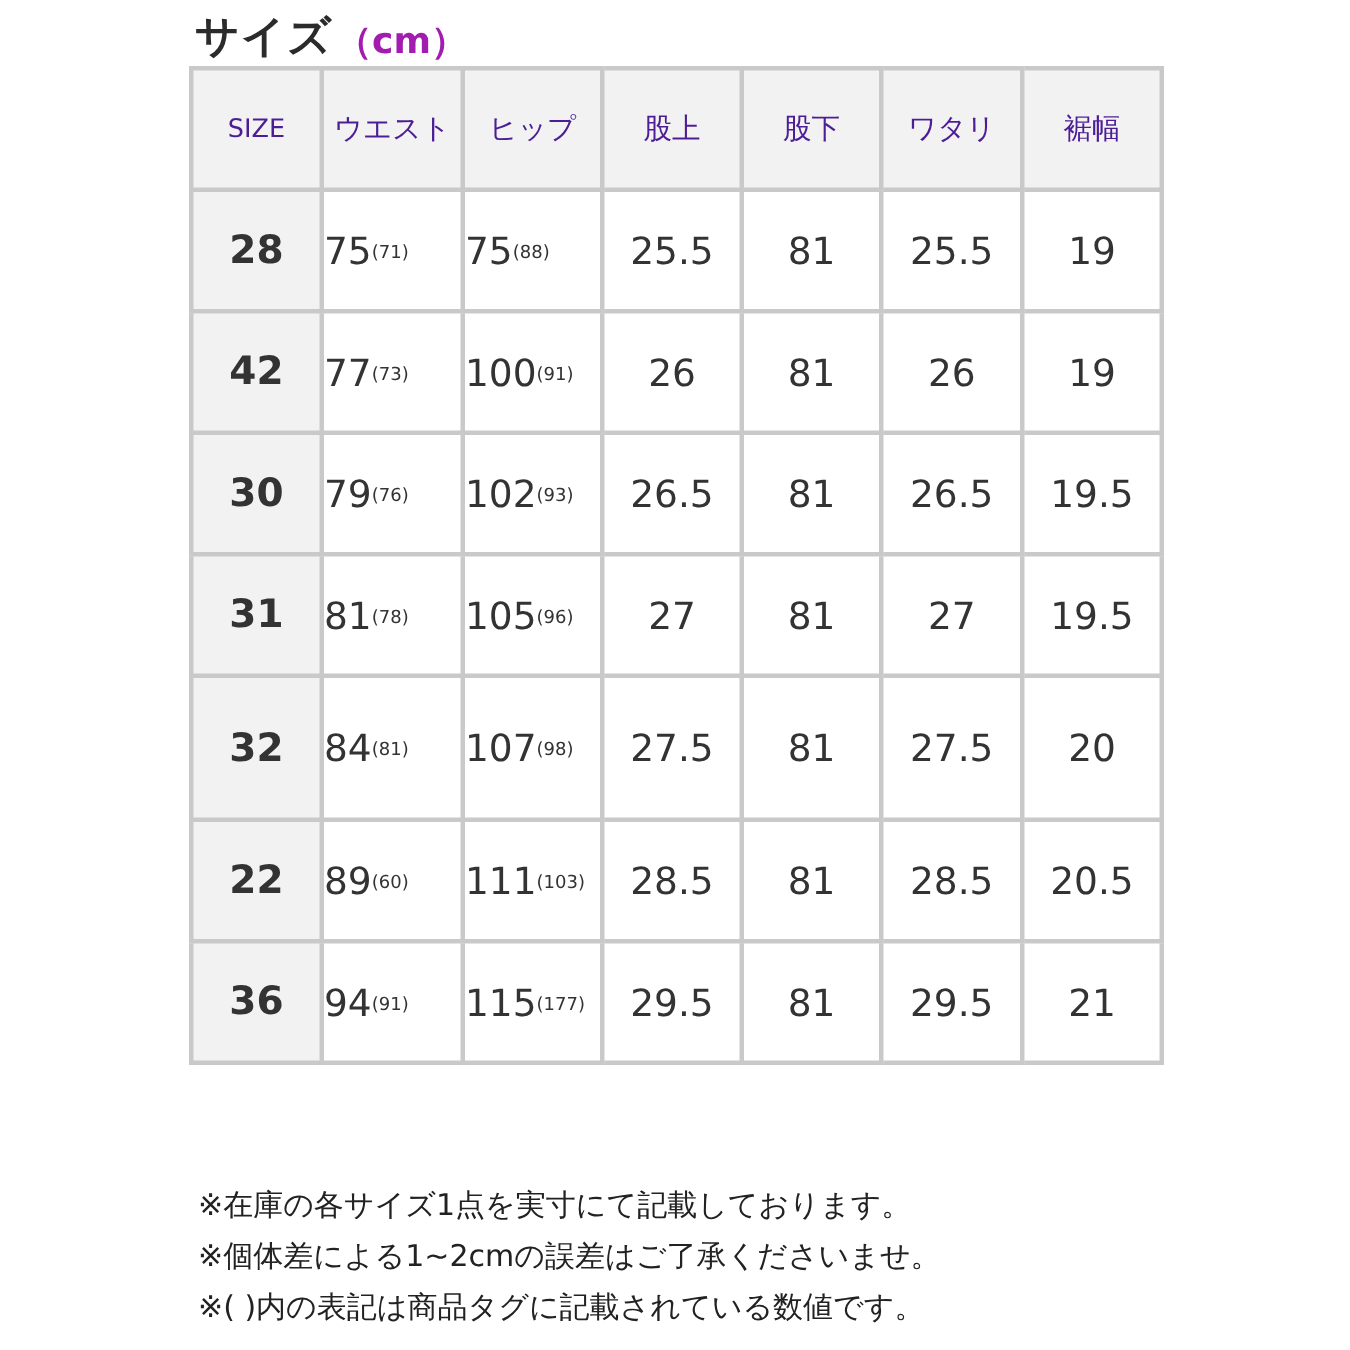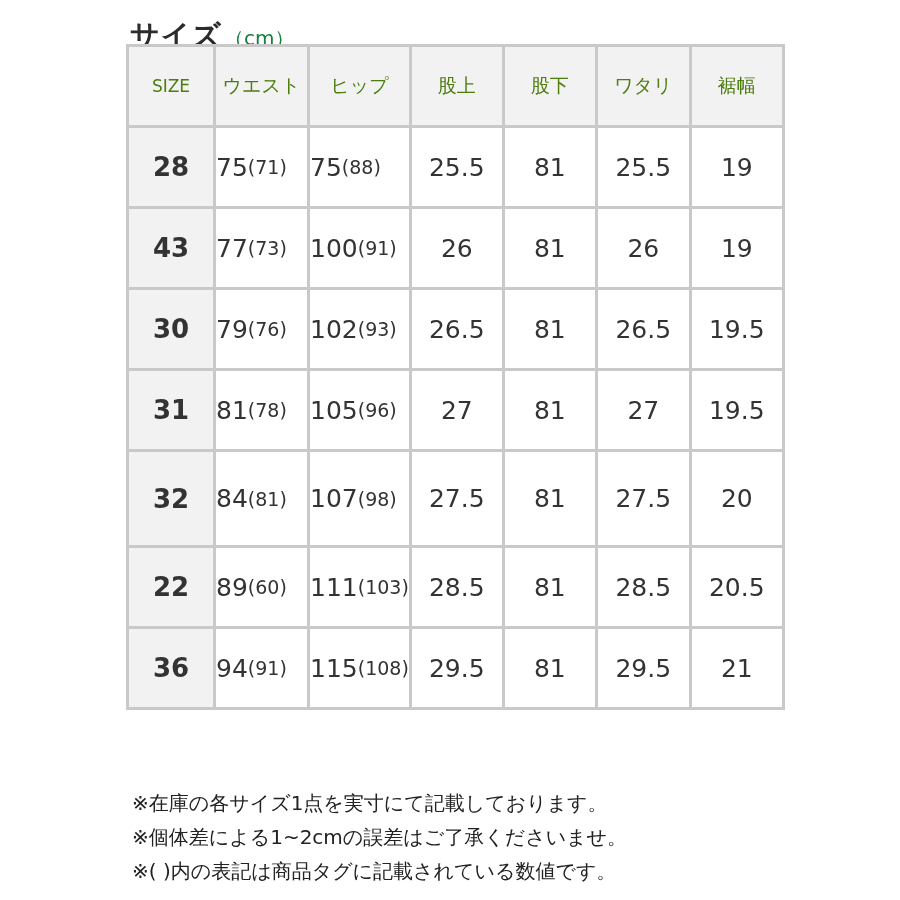--- a/index.html
+++ b/index.html
@@ -1,33 +1,33 @@
 <!DOCTYPE html>
 <html><head>
   <meta charset="utf-8">
   <style>
     html, body { margin: 0; padding: 0; background: #ffffff; }
     body { width: 900px; height: 900px; position: relative; overflow: hidden;
            font-family: "DejaVu Sans", "Liberation Sans", sans-serif; color: #333333; }
-    .title { position: absolute; left: 130px; top: 4px; height: 38px; display: flex; align-items: flex-end; margin-top: 11px; }
+    .title { position: absolute; left: 130px; top: 4px; height: 38px; display: flex; align-items: flex-end; }
     .title .main { font-size: 29px; font-weight: bold; color: #2b2b2b; letter-spacing: 1px; line-height: 36px; }
-    .title .unit { font-size: 20px; font-weight: normal; color: #15803d; line-height: 30px; margin-left: 2px; }
+    .title .unit { font-size: 24px; font-weight: bold; color: #a21caf; line-height: 30px; margin-left: 2px; }
     .table-wrap { position: absolute; left: 126px; top: 44px; }
     table.size-table { border-collapse: collapse; table-layout: fixed; }
     table.size-table td, table.size-table th {
       border: 3px solid #c9c9c9; text-align: center; vertical-align: middle;
       padding: 0; height: 75px; box-sizing: border-box; font-weight: normal;
     }
-    table.size-table th { background: #f2f2f2; font-size: 19px; color: #4d7c0f; }
+    table.size-table th { background: #f2f2f2; font-size: 19px; color: #4c1d95; }
     table.size-table th.size-col { font-size: 17px; }
     table.size-table td.size-cell { background: #f2f2f2; font-size: 26px; font-weight: bold; color: #333333; }
     table.size-table td.val { background: #ffffff; font-size: 25px; color: #333333; }
     .stack { display: flex; flex-direction: row; align-items: center; line-height: 1; }
     .stack .main-v { font-size: 25px; }
-    .stack .tag-v { font-size: 19px; margin-top: 1px; }
+    .stack .tag-v { font-size: 12px; margin-top: 1px; }
     .notes { position: absolute; left: 132px; top: 788px; }
     .notes div { font-size: 20px; color: #222222; height: 34px; line-height: 30px; white-space: nowrap; }
   </style>
 </head>
 <body>
 
 <div class="title">
   <span class="main">サイズ</span>
   <span class="unit">（cm）</span>
 </div>
@@ -68,21 +68,21 @@
               <span class="main-v">75</span>
               <span class="tag-v">(88)</span>
             </div>
           </td>
           <td class="val">25.5</td>
           <td class="val">81</td>
           <td class="val">25.5</td>
           <td class="val">19</td>
         </tr>
         <tr style="height: 81px;">
-          <td class="size-cell">43</td>
+          <td class="size-cell">42</td>
           <td class="val">
             <div class="stack">
               <span class="main-v">77</span>
               <span class="tag-v">(73)</span>
             </div>
           </td>
           <td class="val">
             <div class="stack">
               <span class="main-v">100</span>
               <span class="tag-v">(91)</span>
@@ -173,21 +173,21 @@
           <td class="size-cell">36</td>
           <td class="val">
             <div class="stack">
               <span class="main-v">94</span>
               <span class="tag-v">(91)</span>
             </div>
           </td>
           <td class="val">
             <div class="stack">
               <span class="main-v">115</span>
-              <span class="tag-v">(108)</span>
+              <span class="tag-v">(177)</span>
             </div>
           </td>
           <td class="val">29.5</td>
           <td class="val">81</td>
           <td class="val">29.5</td>
           <td class="val">21</td>
         </tr>
       </tbody>
   </table>
 </div>

